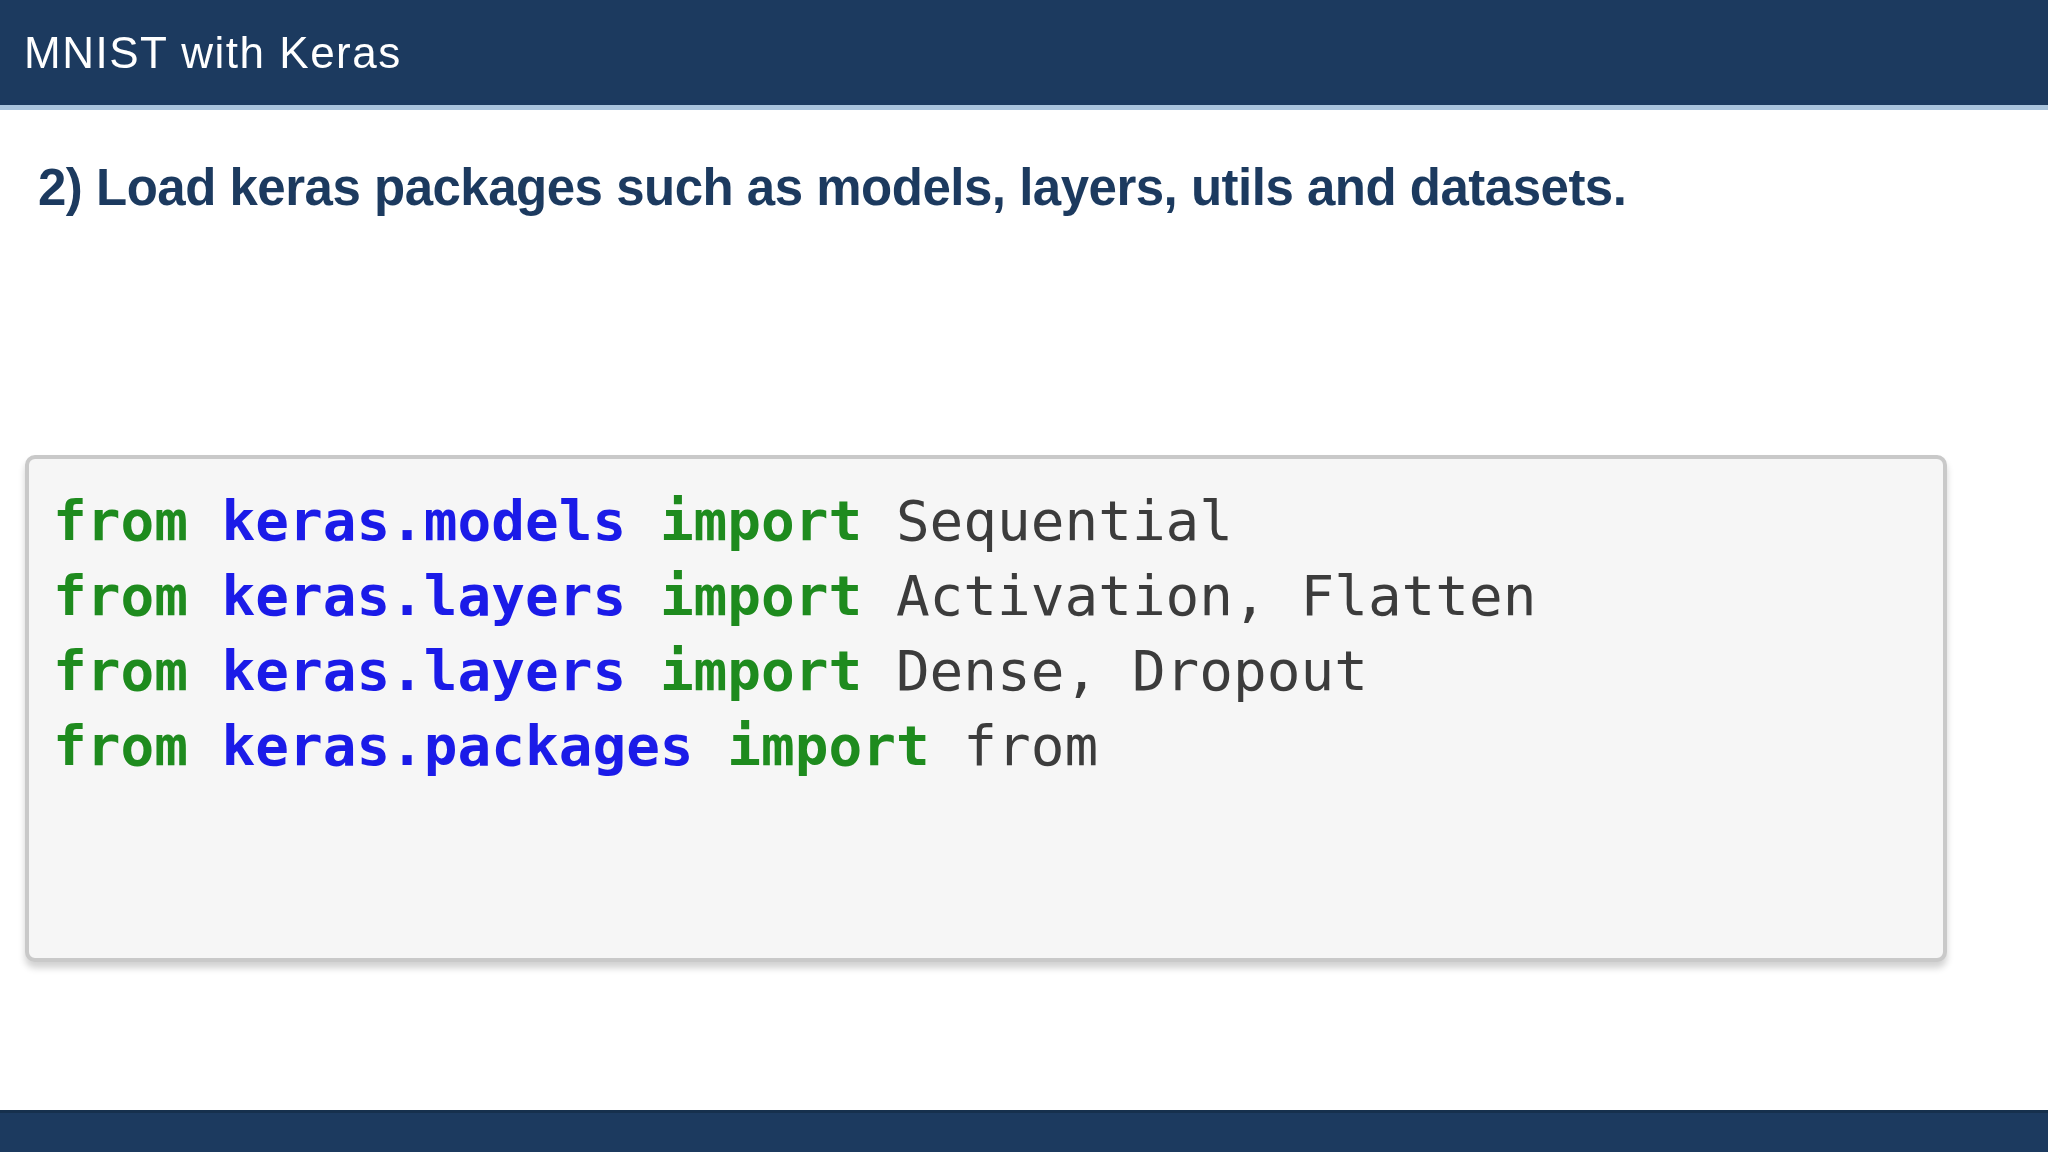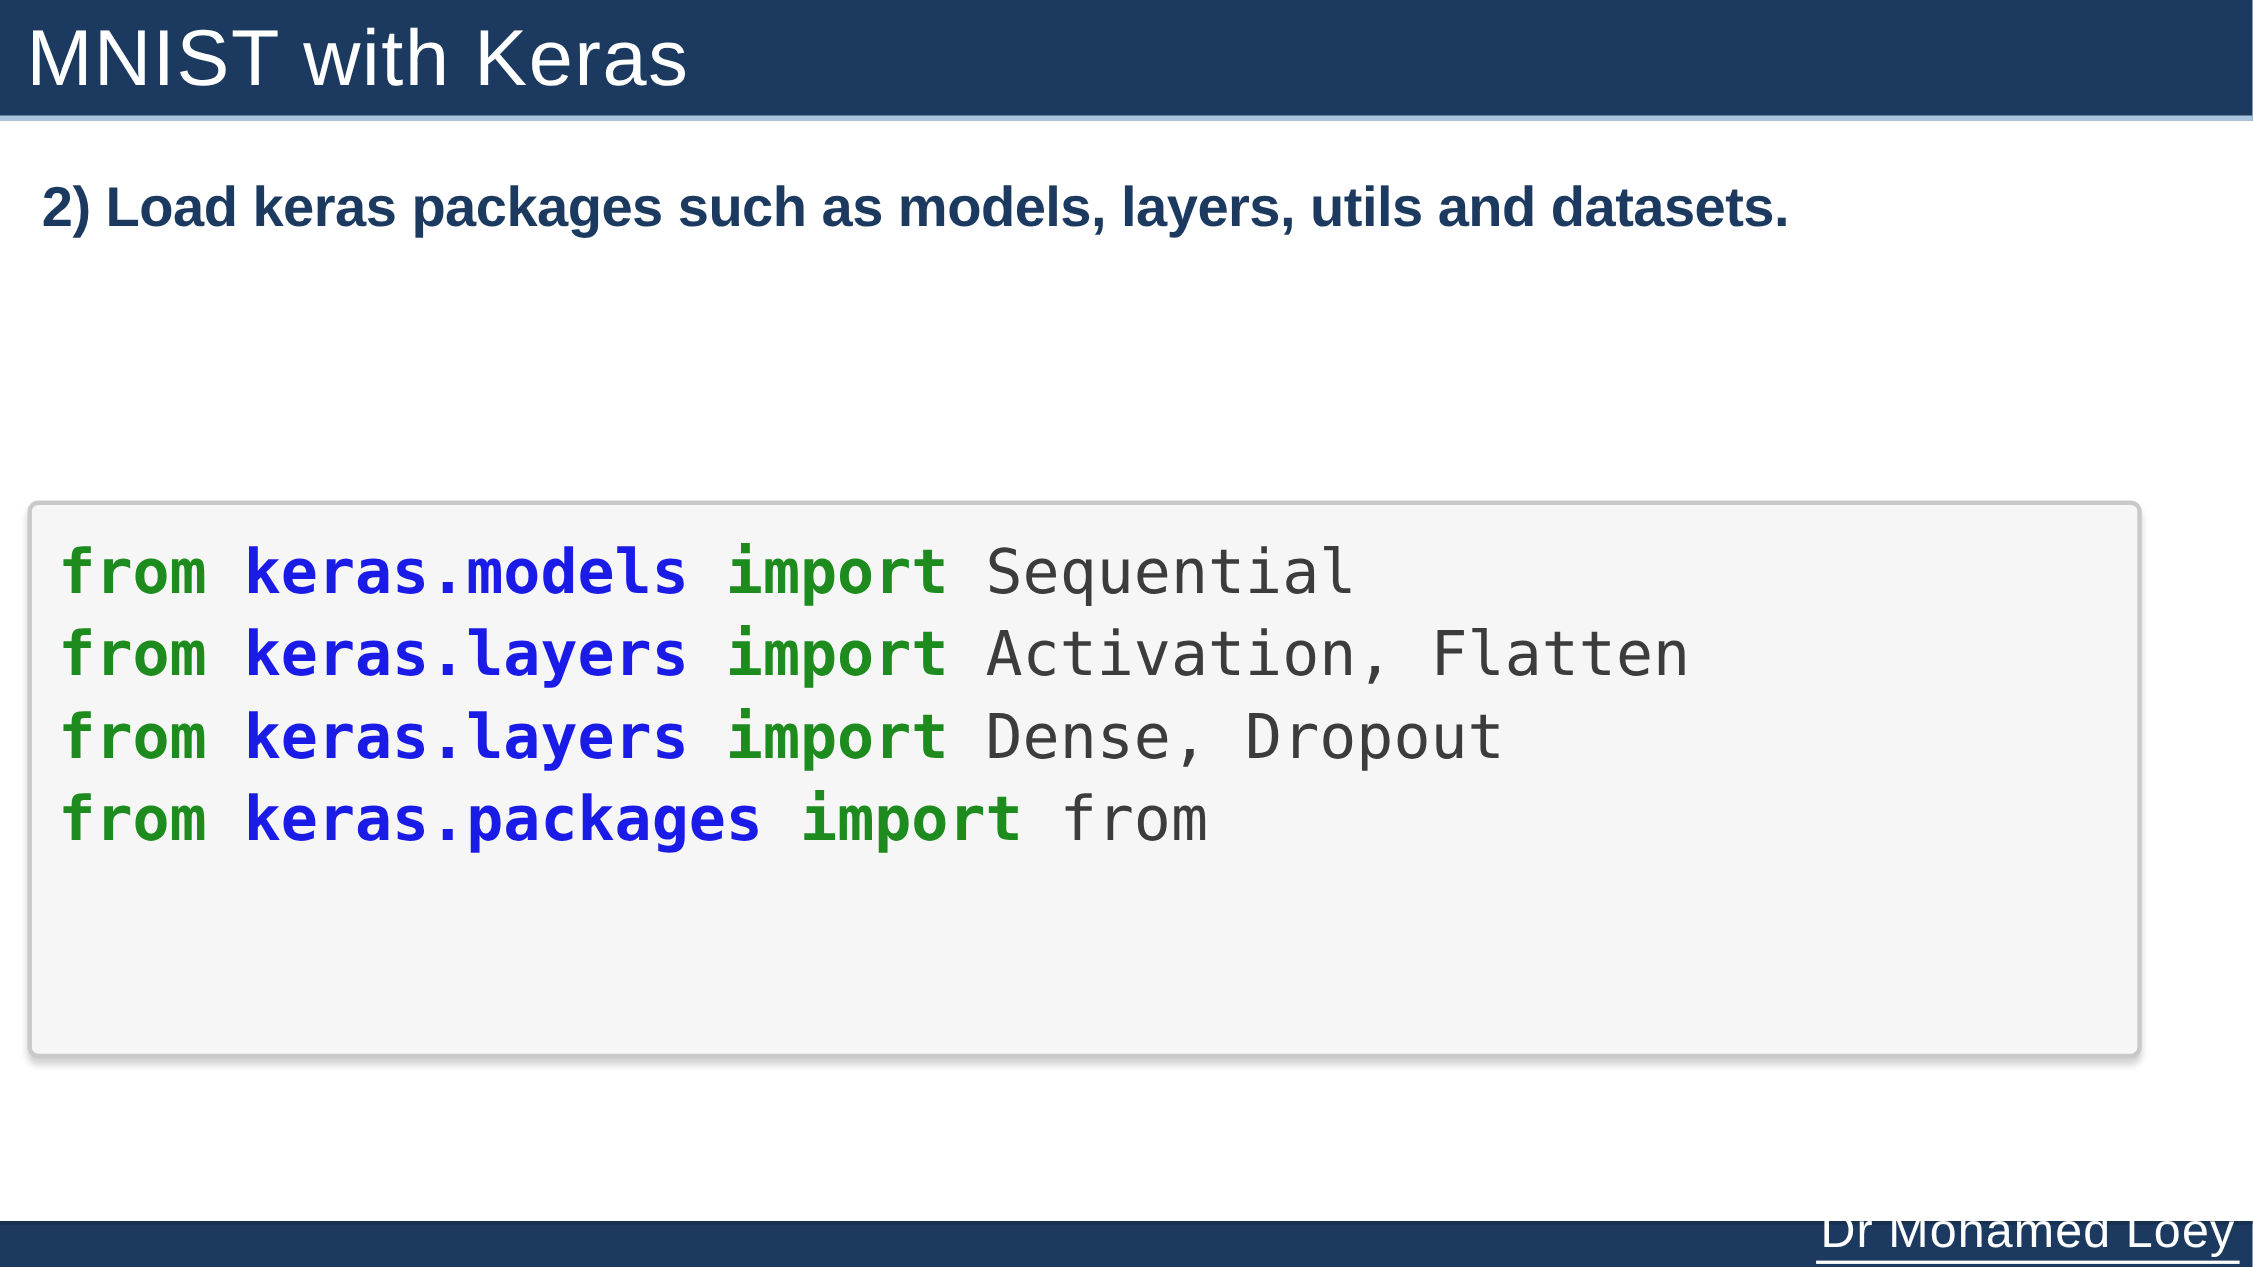--- a/index.html
+++ b/index.html
@@ -30,21 +30,21 @@
     top: 0; left: 0; right: 0;
     height: 110px;
     background: var(--navy);
     border-bottom: 5px solid var(--header-underline);
     display: flex;
     align-items: center;
     padding-left: 24px;
   }
   .header-title {
     color: var(--title-text);
-    font-size: 72px;
+    font-size: 44px;
     font-weight: normal;
     letter-spacing: 1.5px;
   }
 
   
   .section-heading {
     position: absolute;
     top: 158px;
     left: 38px;
     width: 1980px;
@@ -128,15 +128,14 @@
 
   <div class="code-line"><span class="tok-kw t-kw1">from</span> <span class="tok-mod t-mod">keras.layers</span> <span class="tok-kw t-kw2">import</span> <span class="tok-rest t-rest">Dense, Dropout</span></div>
 
 
 
   <div class="code-line"><span class="tok-kw t-kw1">from</span> <span class="tok-mod t-mod">keras.packages</span> <span class="tok-kw t-kw2">import</span> <span class="tok-rest t-rest">from</span></div>
 </div>
   </div>
 
   <div class="footer-bar"></div>
-  <span class="footer-author">Dr Mohamed Loey</span>
 
 </div>
 
 </body></html>

